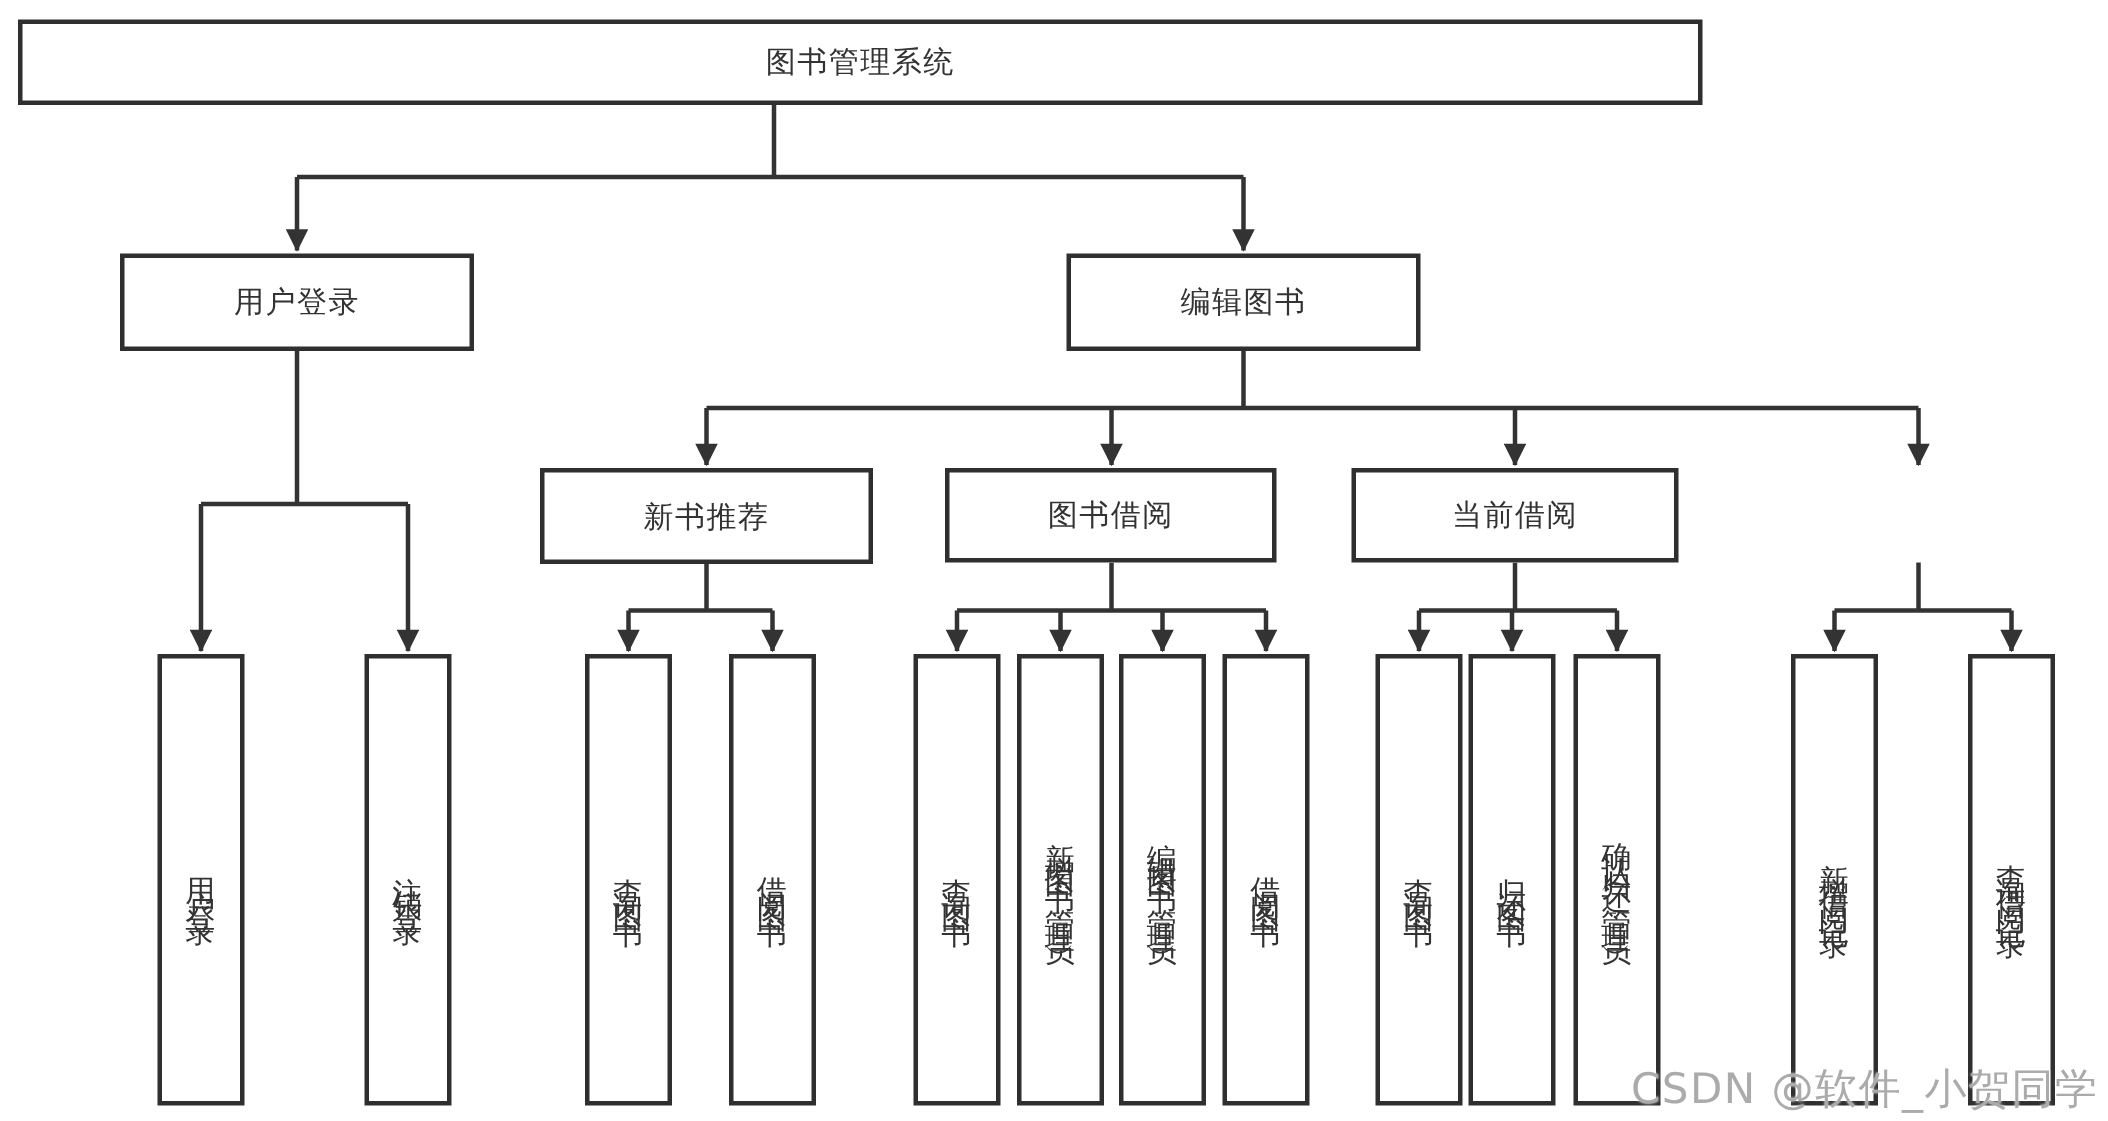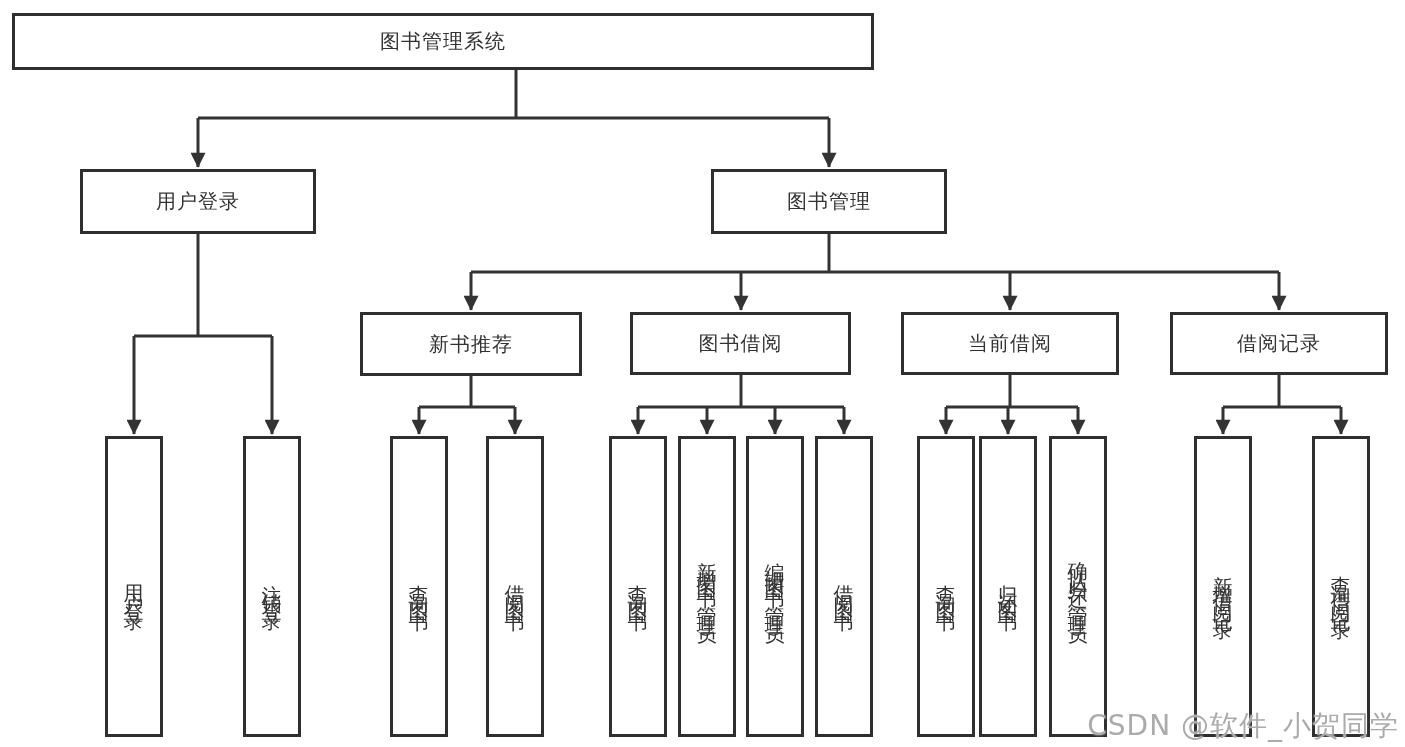--- a/index.html
+++ b/index.html
@@ -111,29 +111,28 @@
     </g>
 
     <g>
       <path class="ln" d="M1279 375 V407"></path>
       <path class="ln" d="M1223 407 H1341"></path>
       <path class="ln" d="M1223 407 V434" marker-end="url(#arrow)"></path>
       <path class="ln" d="M1341 407 V434" marker-end="url(#arrow)"></path>
     </g>
   </svg>
 
-  <div class="box" style="left:12px; top:13px; width:862px; height:57px;">图书管理系统</div>
+  <div class="box" style="left:12px; top:13px; width:1123px; height:57px;">图书管理系统</div>
 
   <div class="box" style="left:80px; top:169px; width:236px; height:65px;">用户登录</div>
-  <div class="box" style="left:711px; top:169px; width:236px; height:65px;">图书管理</div>
+  <div class="box" style="left:711px; top:169px; width:236px; height:65px;">编辑图书</div>
 
   <div class="box" style="left:360px; top:312px; width:222px; height:64px;">新书推荐</div>
   <div class="box" style="left:630px; top:312px; width:221px; height:63px;">图书借阅</div>
   <div class="box" style="left:901px; top:312px; width:218px; height:63px;">当前借阅</div>
-  <div class="box" style="left:1170px; top:312px; width:218px; height:63px;">借阅记录</div>
 
   <div class="box leaf" style="left:105px; top:436px; width:58px; height:301px;">
     <span class="vtext">用户登录</span>
   </div>
   <div class="box leaf" style="left:243px; top:436px; width:58px; height:301px;">
     <span class="vtext">注销登录</span>
   </div>
 
   <div class="box leaf" style="left:390px; top:436px; width:58px; height:301px;">
     <span class="vtext">查询图书</span>

